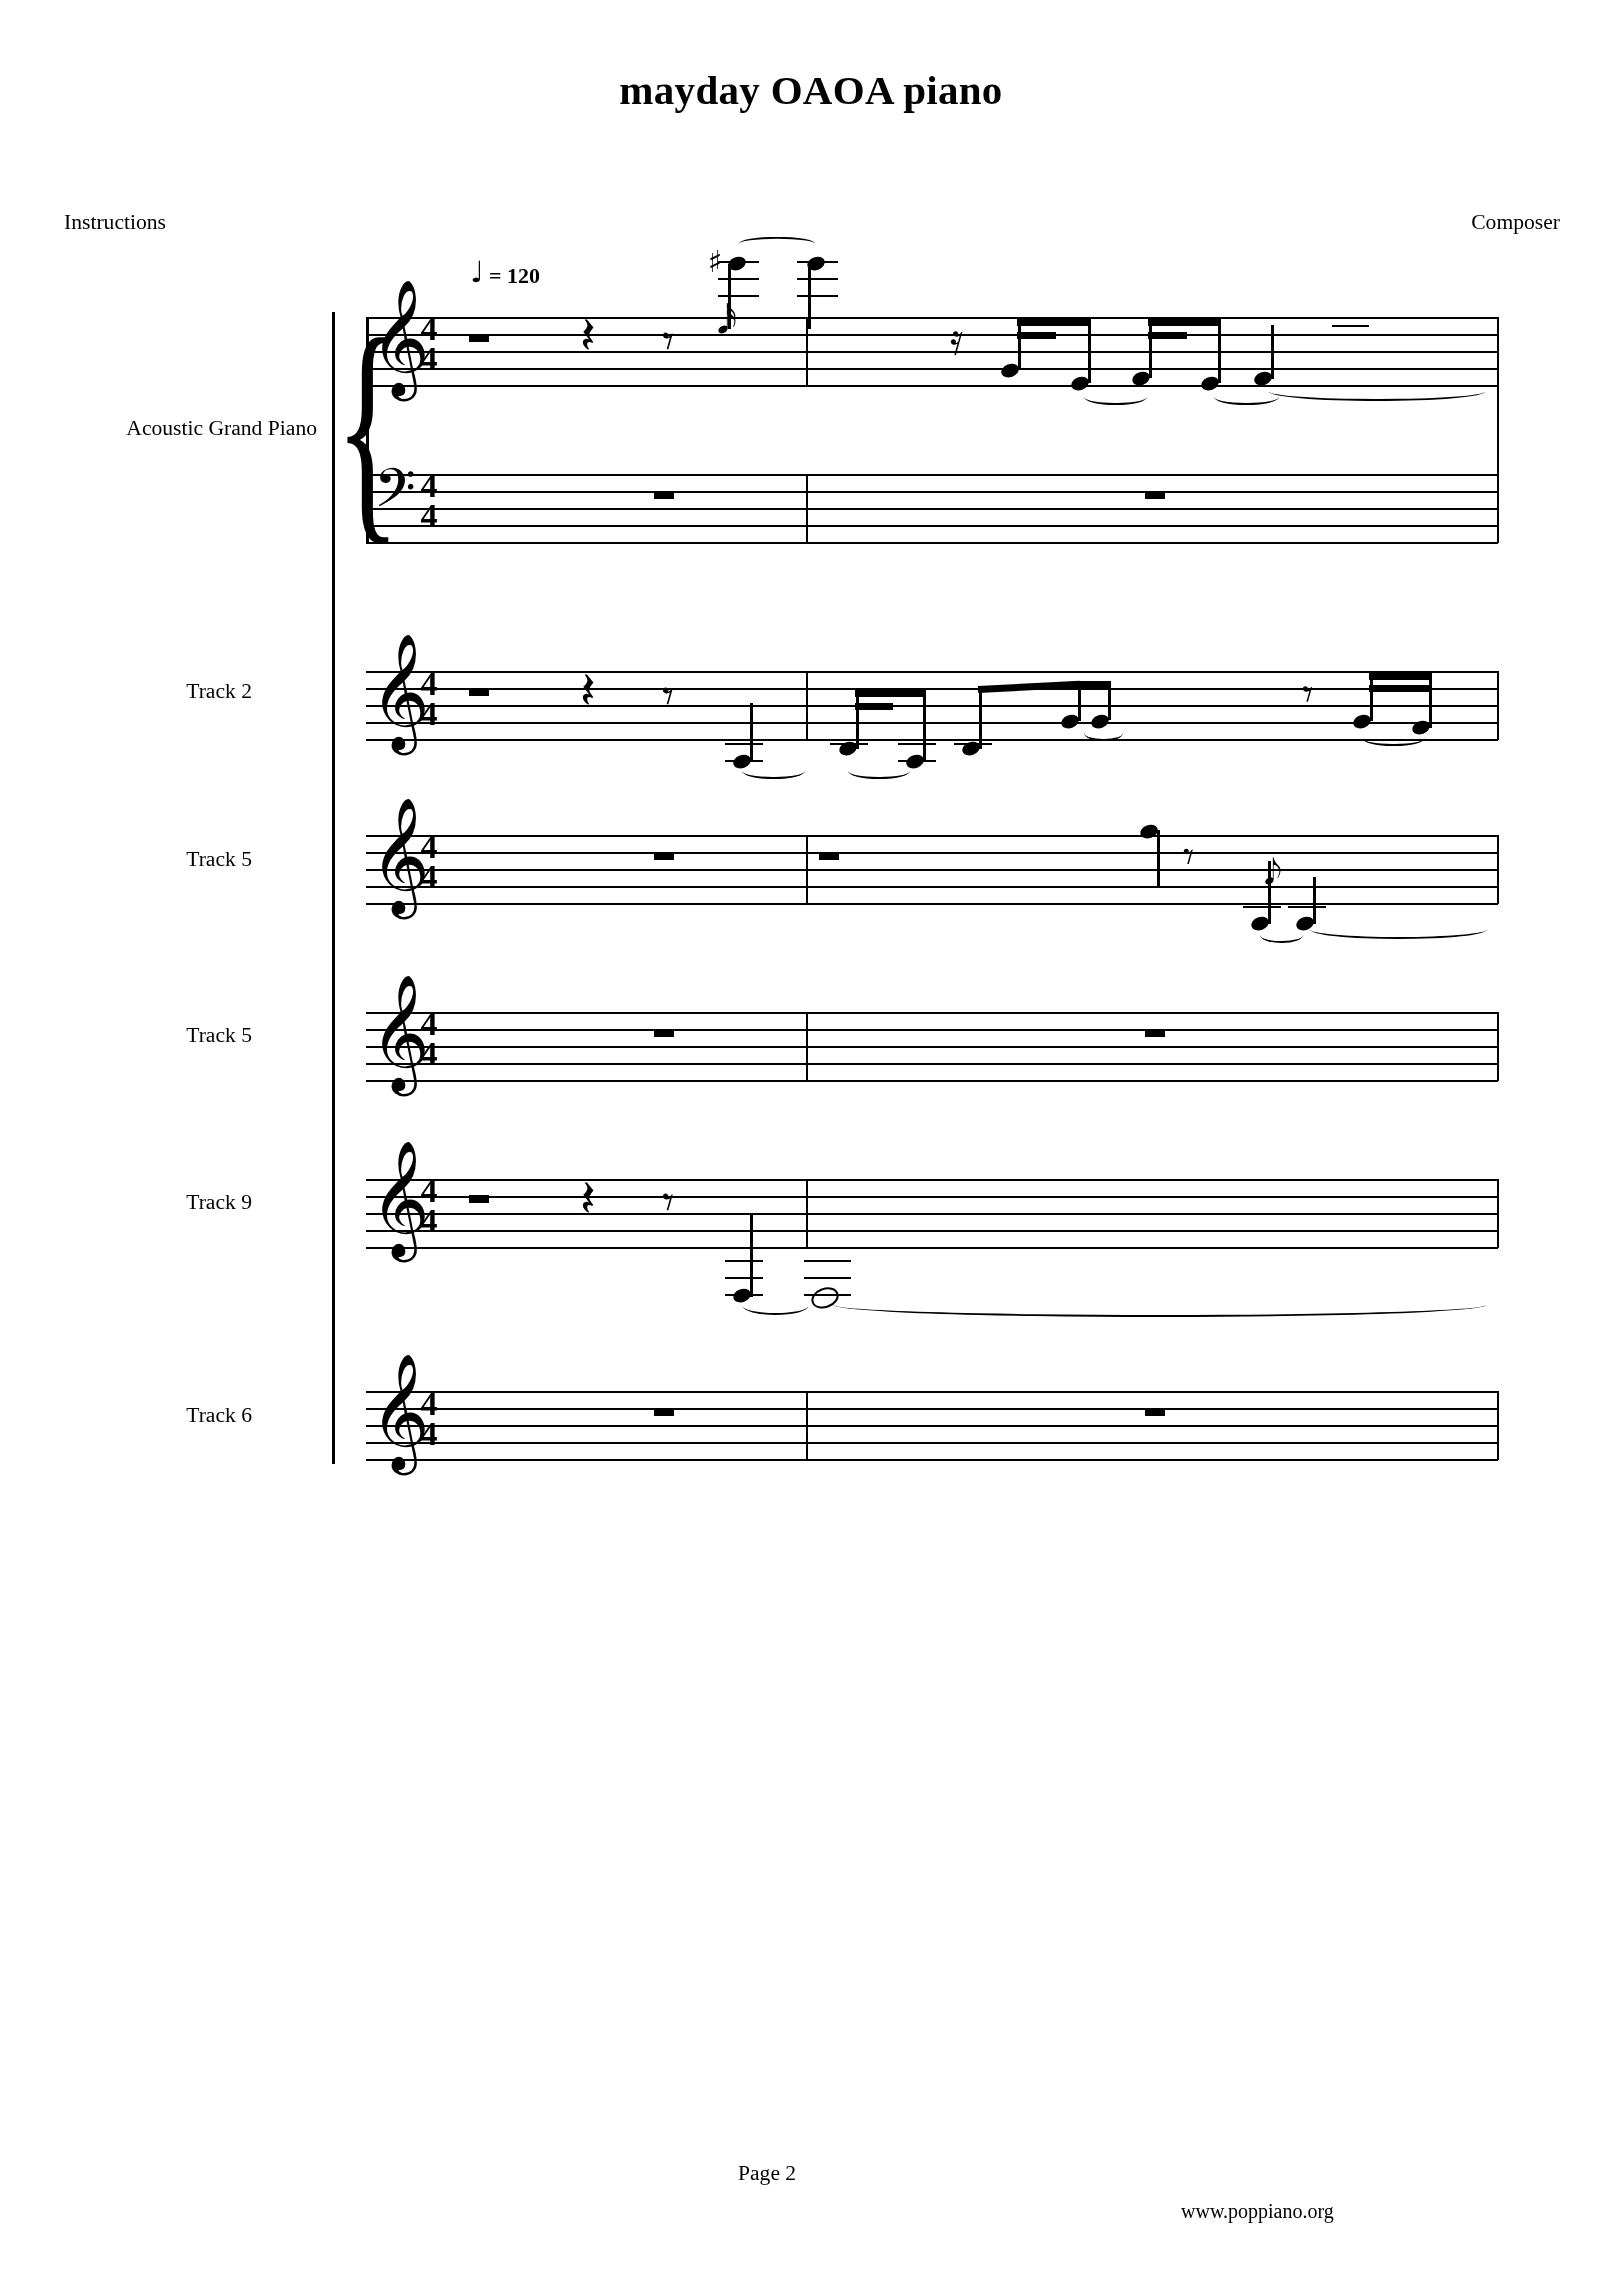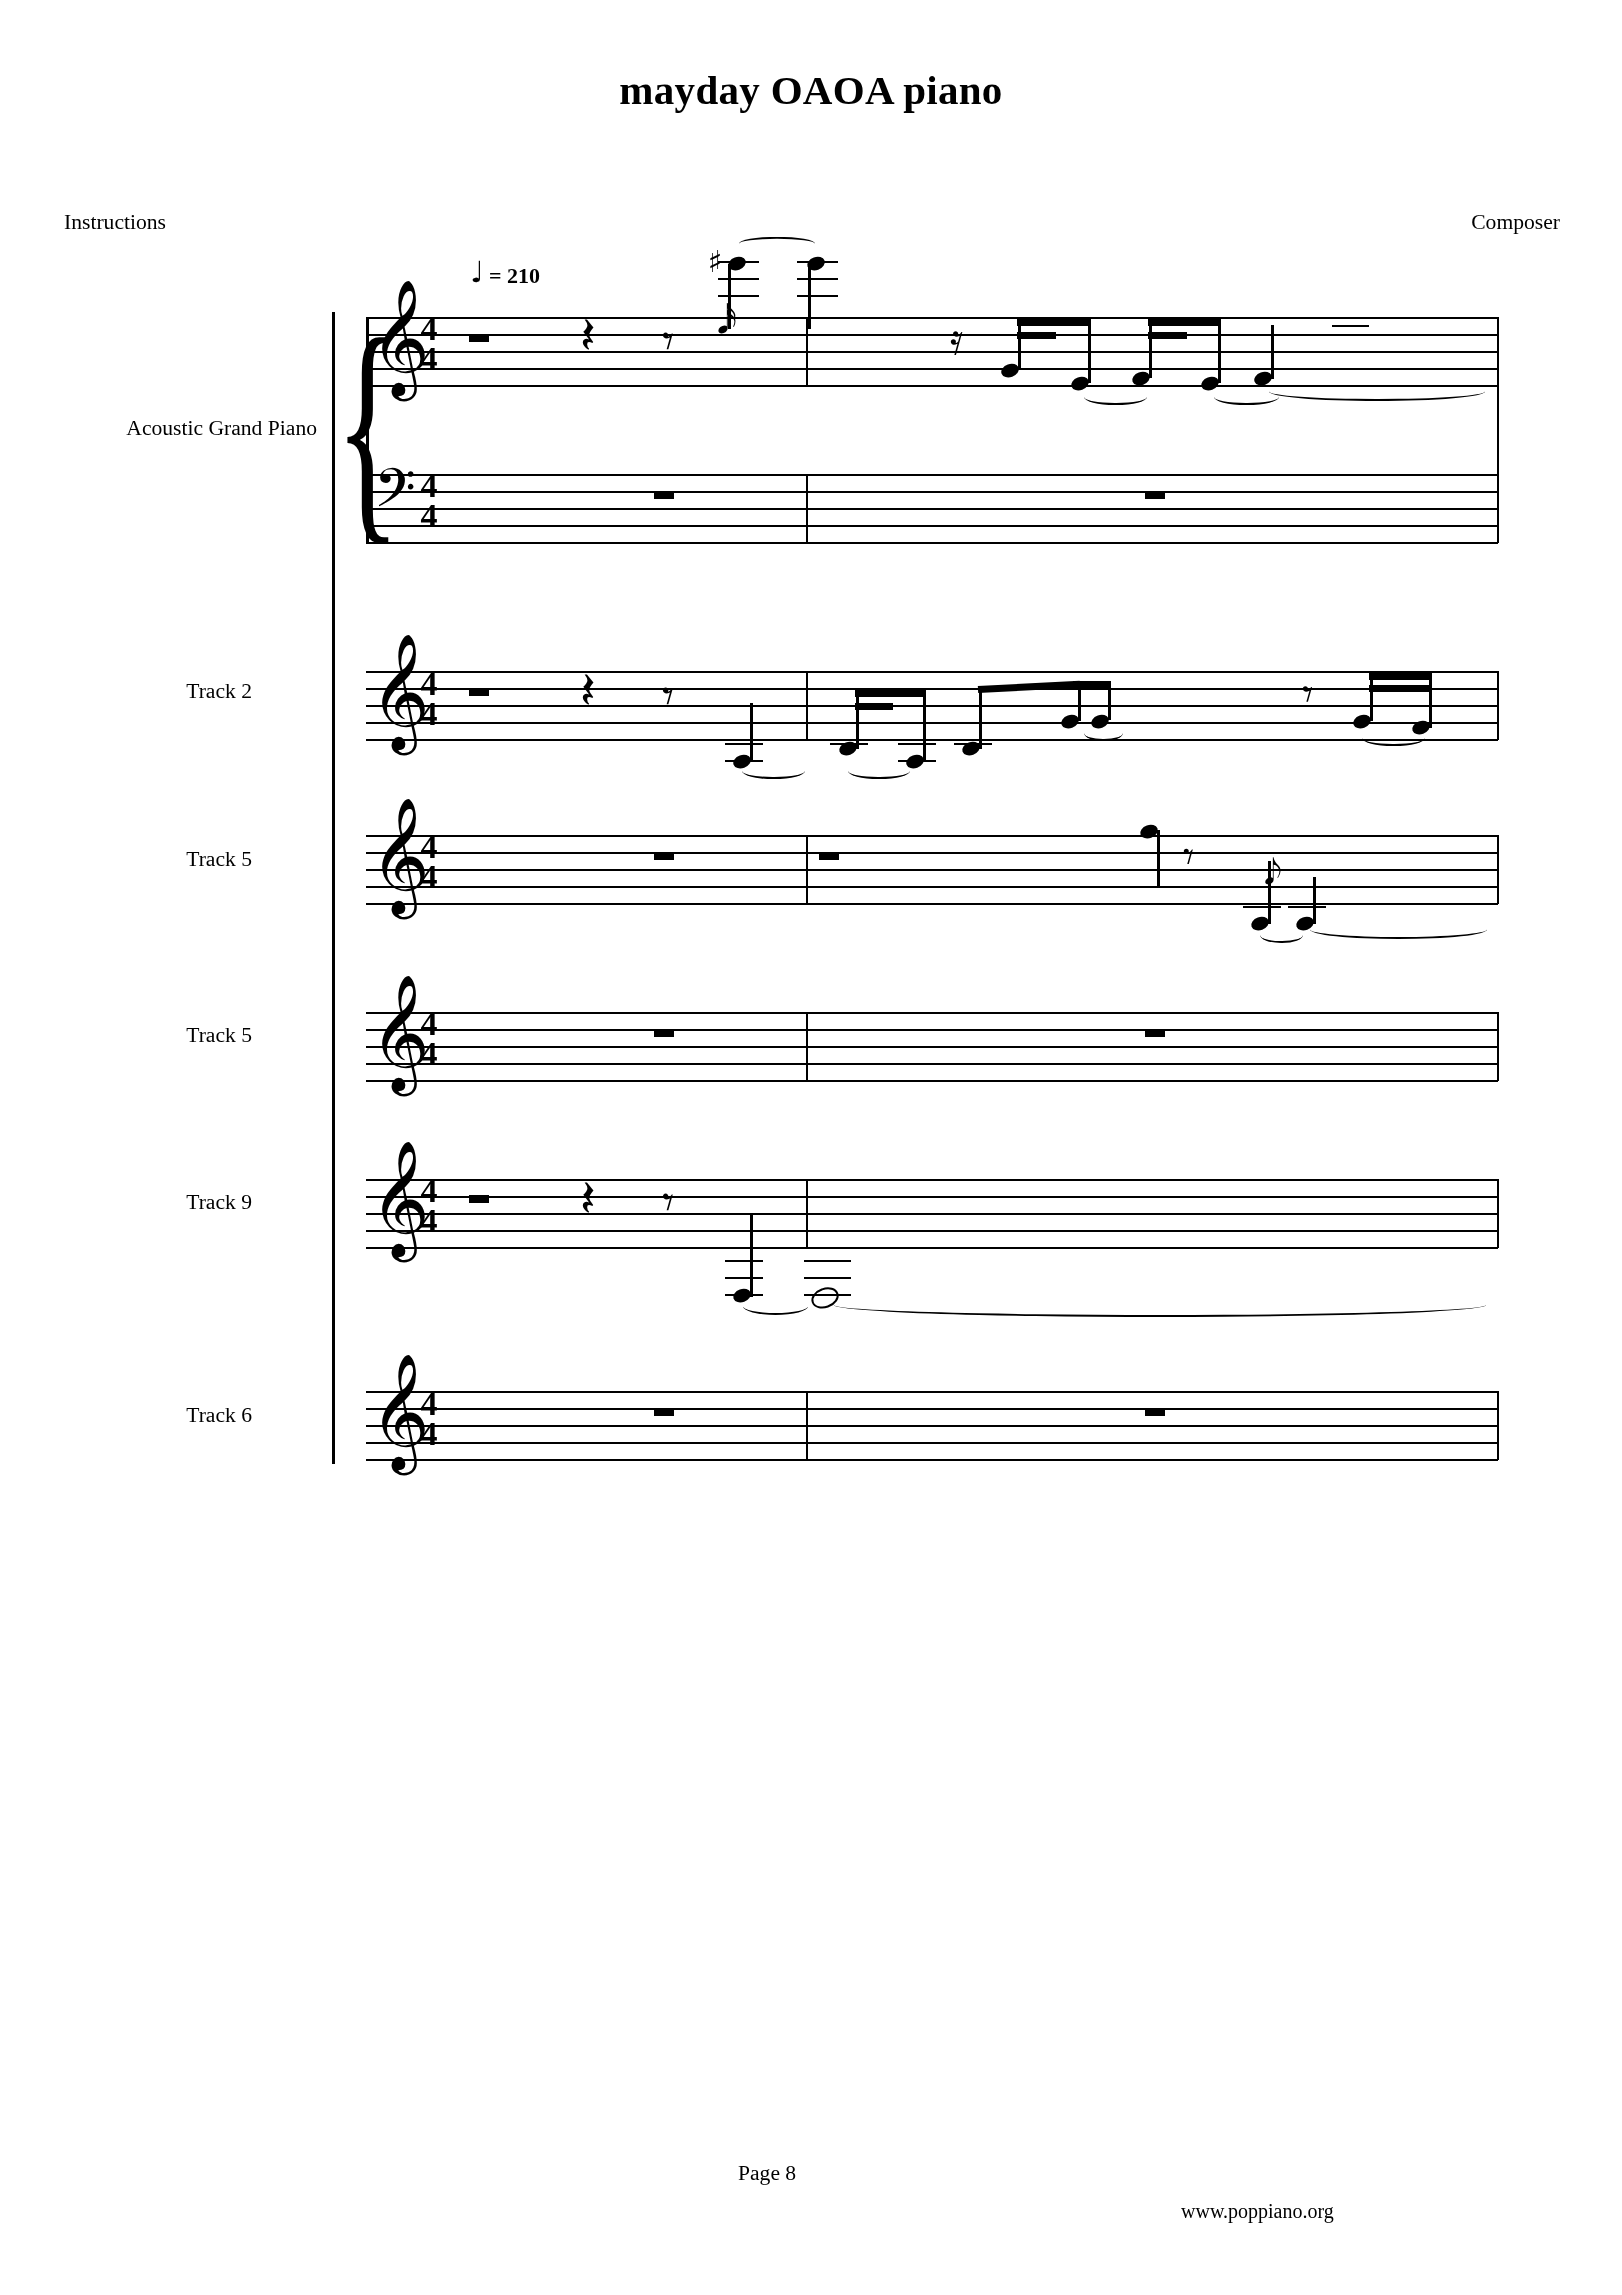--- a/index.html
+++ b/index.html
@@ -194,21 +194,21 @@
       <div class="line" style="top:51px;"></div>
       <div class="line" style="top:68px;"></div>
     </div>
     <div class="glyph" style="left:370px; top:283px; font-size:101px;">𝄞</div>
     <div class="timesig" style="left:412px; top:310px; width:34px;">
       <div>4</div>
       <div>4</div>
     </div>
 
     <div class="glyph" style="left:470px; top:254px; font-size:29px;">♩</div>
-    <div class="tempo-text" style="left:489px; top:259px;">= 210</div>
+    <div class="tempo-text" style="left:489px; top:259px;">= 120</div>
 
     <div class="rest-whole" style="left:469px; top:330px;"></div>
     <div class="glyph" style="left:580px; top:306px; font-size:51px;">𝄽</div>
     <div class="glyph" style="left:662px; top:314px; font-size:46px;">𝄾</div>
 
     <div class="ledger" style="left:718px; top:257px; width:41px;"></div>
     <div class="ledger" style="left:718px; top:274px; width:41px;"></div>
     <div class="ledger" style="left:718px; top:291px; width:41px;"></div>
     <div class="notehead" style="left:728px; top:253px;"></div>
     <div class="sharp" style="left:708px; top:243px;">♯</div>
@@ -424,17 +424,17 @@
     <div class="barline" style="left:806px; top:1387px; height:69px;"></div>
 
     <div class="barline" style="left:1497px; top:667px; height:69px;"></div>
     <div class="barline" style="left:1497px; top:831px; height:69px;"></div>
     <div class="barline" style="left:1497px; top:1008px; height:69px;"></div>
     <div class="barline" style="left:1497px; top:1175px; height:69px;"></div>
     <div class="barline" style="left:1497px; top:1387px; height:69px;"></div>
 
   </div>
 
-  <div class="footer-page">Page 8</div>
+  <div class="footer-page">Page 2</div>
   <div class="footer-url">www.poppiano.org</div>
 
 </div>
 
 
 </body></html>

